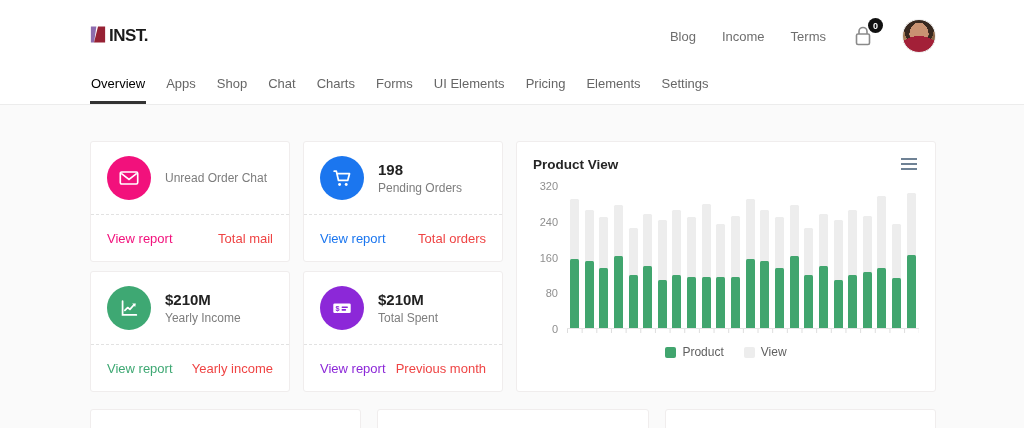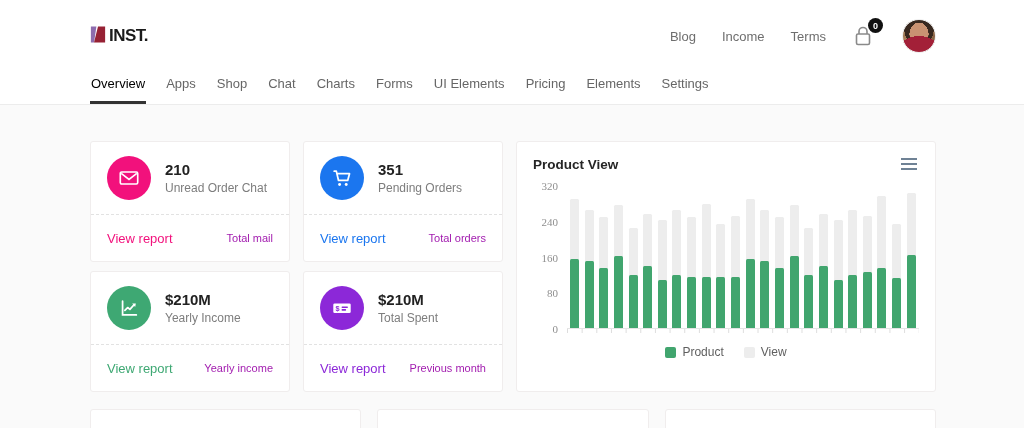--- a/index.html
+++ b/index.html
@@ -34,29 +34,29 @@
   .card { background:#fff; border:1px solid #f0eded; border-radius:3px; }
 
   
   .stat-card { display:flex; flex-direction:column; }
   .stat-top { flex:1; display:flex; align-items:center; gap:14px; padding:12px 16px; border-bottom:1px dashed #e2e2e2; }
   .icon-circle { width:44px; height:44px; border-radius:50%; flex:none; display:flex; align-items:center; justify-content:center; }
   .stat-value { font-size:15px; font-weight:bold; color:#222; margin-bottom:3px; }
   .stat-label { font-size:12px; color:#7d7d7d; }
   .stat-footer { height:46px; display:flex; align-items:center; justify-content:space-between; padding:0 16px; }
   .view-report { font-size:13px; text-decoration:none; cursor:pointer; }
-  .stat-note { font-size:11px; color:#a21caf; }
+  .stat-note { font-size:13px; color:#ef4444; }
 
   
   .chart-card { grid-column:3; grid-row:1 / span 2; padding:14px 16px 0; }
   .chart-head { display:flex; align-items:center; justify-content:space-between; }
   .chart-title { font-size:13.5px; font-weight:bold; color:#252525; }
   .menu-icon { display:flex; flex-direction:column; gap:3px; cursor:pointer; padding:2px; }
   .menu-icon span { display:block; width:16px; height:2px; background:#6f8295; }
-  .chart-area { display:flex; margin-top:14px;font-family:Liberation Serif, serif; }
+  .chart-area { display:flex; margin-top:14px; }
   .y-axis { width:34px; display:flex; flex-direction:column; justify-content:space-between; align-items:flex-end;
     padding-right:9px; height:143px; font-size:11px; color:#8f8f8f; }
   .ytick { height:0; line-height:0; }
   .bar-plot { flex:1; height:143px; border-bottom:1px solid #e4e4e4; display:flex; align-items:flex-end;
     justify-content:space-between; padding:0 3px; }
   .bar-col { position:relative; width:9px; height:100%; }
   .bar { position:absolute; bottom:0; left:0; width:100%; border-radius:1.5px 1.5px 0 0; }
   .x-ticks { height:4px; margin-left:34px;
     background:linear-gradient(90deg,#ddd 1px,transparent 1px); background-size:calc(100%/24) 4px; }
   .legend { display:flex; justify-content:center; align-items:center; gap:20px; margin-top:12px; }
@@ -115,41 +115,40 @@
 
     <div class="card stat-card">
       <div class="stat-top">
         <div class="icon-circle" style="background: rgb(242, 17, 124);">
           <svg width="22" height="22" viewBox="0 0 24 24">
             <rect x="2.5" y="5.5" width="19" height="13" rx="1.5" fill="none" stroke="#fff" stroke-width="1.8"></rect>
             <polyline points="3.5,7 12,13.5 20.5,7" fill="none" stroke="#fff" stroke-width="1.8"></polyline>
           </svg>
         </div>
         <div class="stat-text">
-          <div class="stat-value">210</div>
           <div class="stat-label">Unread Order Chat</div>
         </div>
       </div>
       <div class="stat-footer">
         <a class="view-report" style="color: rgb(242, 17, 124);">View report</a>
         <span class="stat-note">Total mail</span>
       </div>
     </div>
 
     <div class="card stat-card">
       <div class="stat-top">
         <div class="icon-circle" style="background: rgb(27, 118, 239);">
           <svg width="22" height="22" viewBox="0 0 24 24">
             <path d="M3.5 4.5h2.3l2.4 10.2h10l2-7.4H6.4" fill="none" stroke="#fff" stroke-width="1.9" stroke-linecap="round" stroke-linejoin="round"></path>
             <circle cx="9.4" cy="19" r="1.6" fill="#fff"></circle>
             <circle cx="16.6" cy="19" r="1.6" fill="#fff"></circle>
           </svg>
         </div>
         <div class="stat-text">
-          <div class="stat-value">351</div>
+          <div class="stat-value">198</div>
           <div class="stat-label">Pending Orders</div>
         </div>
       </div>
       <div class="stat-footer">
         <a class="view-report" style="color: rgb(27, 118, 239);">View report</a>
         <span class="stat-note">Total orders</span>
       </div>
     </div>
 
     <div class="card chart-card">

